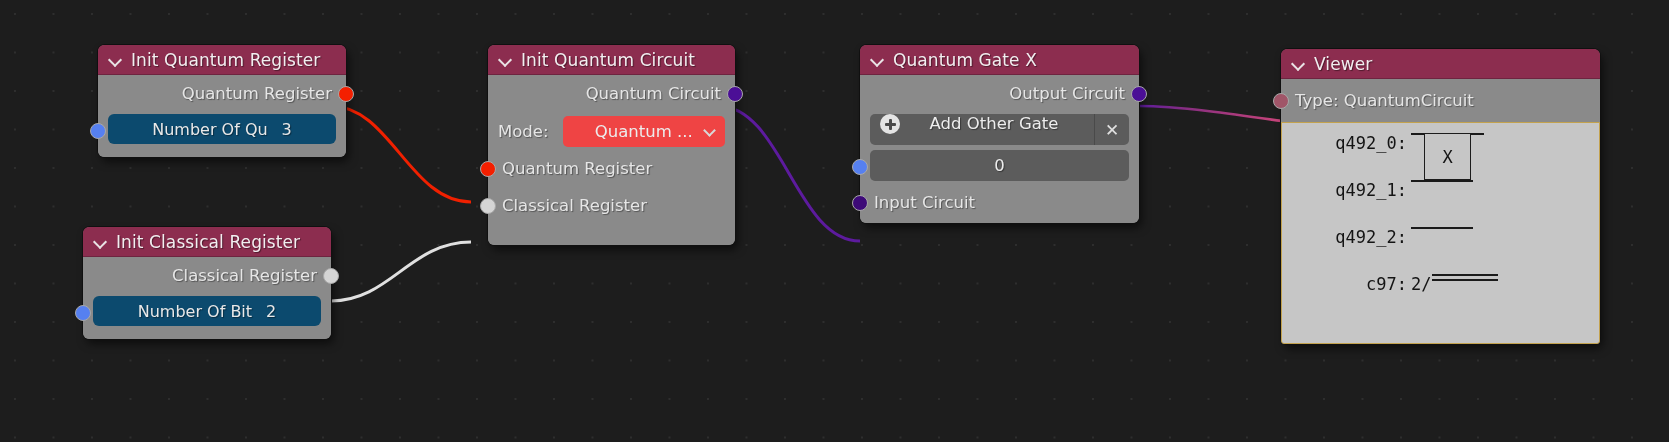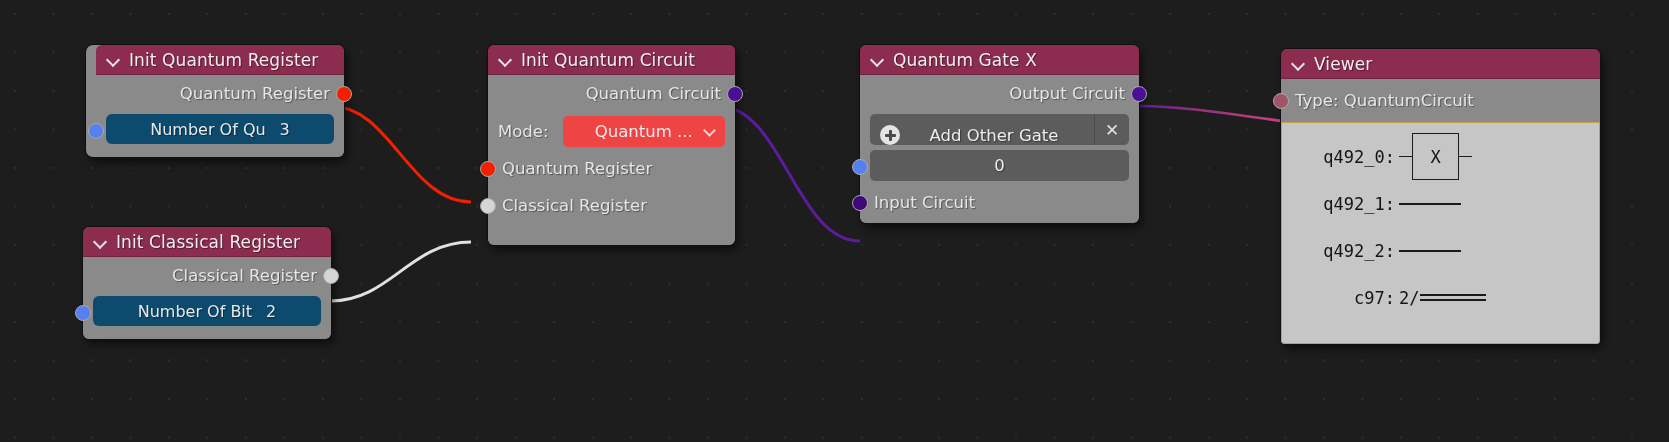--- a/index.html
+++ b/index.html
@@ -179,21 +179,21 @@
     transform: rotate(45deg);
   }
 
   
   .op-btn {
     margin: 2px 10px 4px 10px;
     height: 31px;
     background: #5c5c5c;
     border-radius: 5px;
     display: flex;
-    align-items: flex-end;
+    align-items: flex-start;
     position: relative;
   }
   .op-plus {
     width: 20px; height: 20px;
     border-radius: 50%;
     background: #e4e4e4;
     margin-left: 10px;
     position: relative;
     flex: 0 0 auto;
   }
@@ -243,26 +243,25 @@
     background: #c6c6c6;
     border: 1.5px solid #c3a24e;
     margin: 0;
     padding: 10px 0 10px 0;
     box-sizing: border-box;
     height: 222px;
     border-radius: 0 0 3px 3px;
   }
   .qline {
     display: flex;
-    align-items: center;
     height: 47px;
     font-family: "DejaVu Sans Mono", monospace;
     font-size: 17px;
     color: #141414;
-    padding-left: 1px;
+    padding-left: 13px;
     box-sizing: border-box;
   }
   .qlabel {
     width: 112px;
     text-align: right;
     padding-right: 4px;
     white-space: pre;
   }
   .wire {
     position: relative;
@@ -319,21 +318,21 @@
 
     <path d="M 331,106 C 390,106 410,202 471,202" fill="none" stroke="#f02000" stroke-width="3"></path>
 
     <path d="M 331,301 C 390,301 410,242 471,242" fill="none" stroke="#e0e0e0" stroke-width="3"></path>
 
     <path d="M 718,106 C 782,106 796,241 860,241" fill="none" stroke="#5d1b9e" stroke-width="3"></path>
 
     <path d="M 1139,106 C 1180,106 1240,115 1281,121" fill="none" stroke="url(#gradPink)" stroke-width="2.6"></path>
   </svg>
 
-  <div class="node" style="left:86px; top:45px; width:248px;padding-left:10px;">
+  <div class="node" style="left:98px; top:45px; width:248px;">
     <div class="node-header">
       <span class="chevron"></span>
       <span class="node-title">Init Quantum Register</span>
     </div>
     <div class="node-body">
       <div class="row out">
         <span class="socket right" style="background:#f41f00; top:11px;"></span>
         <span class="sock-label">Quantum Register</span>
       </div>
       <div class="widget-row">

